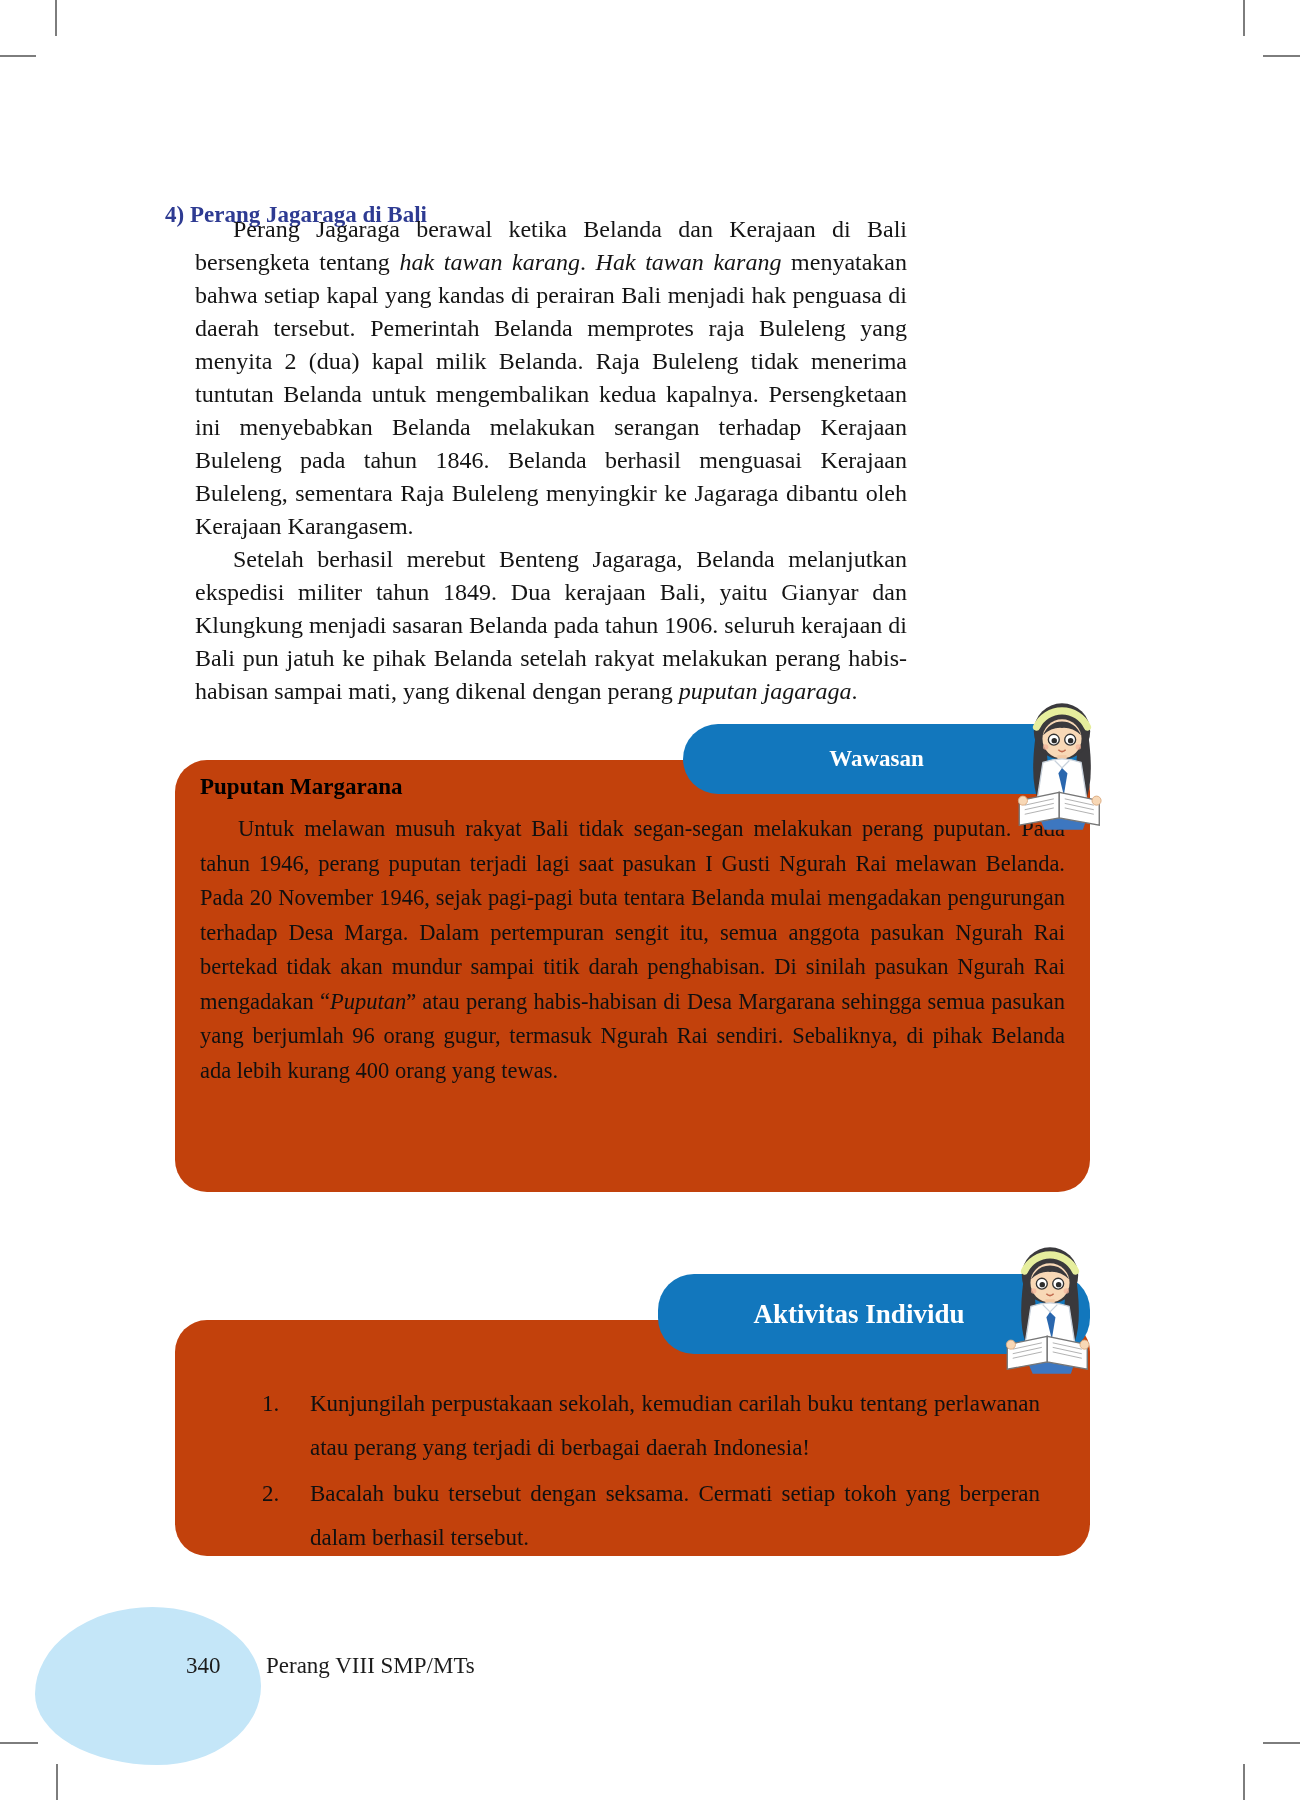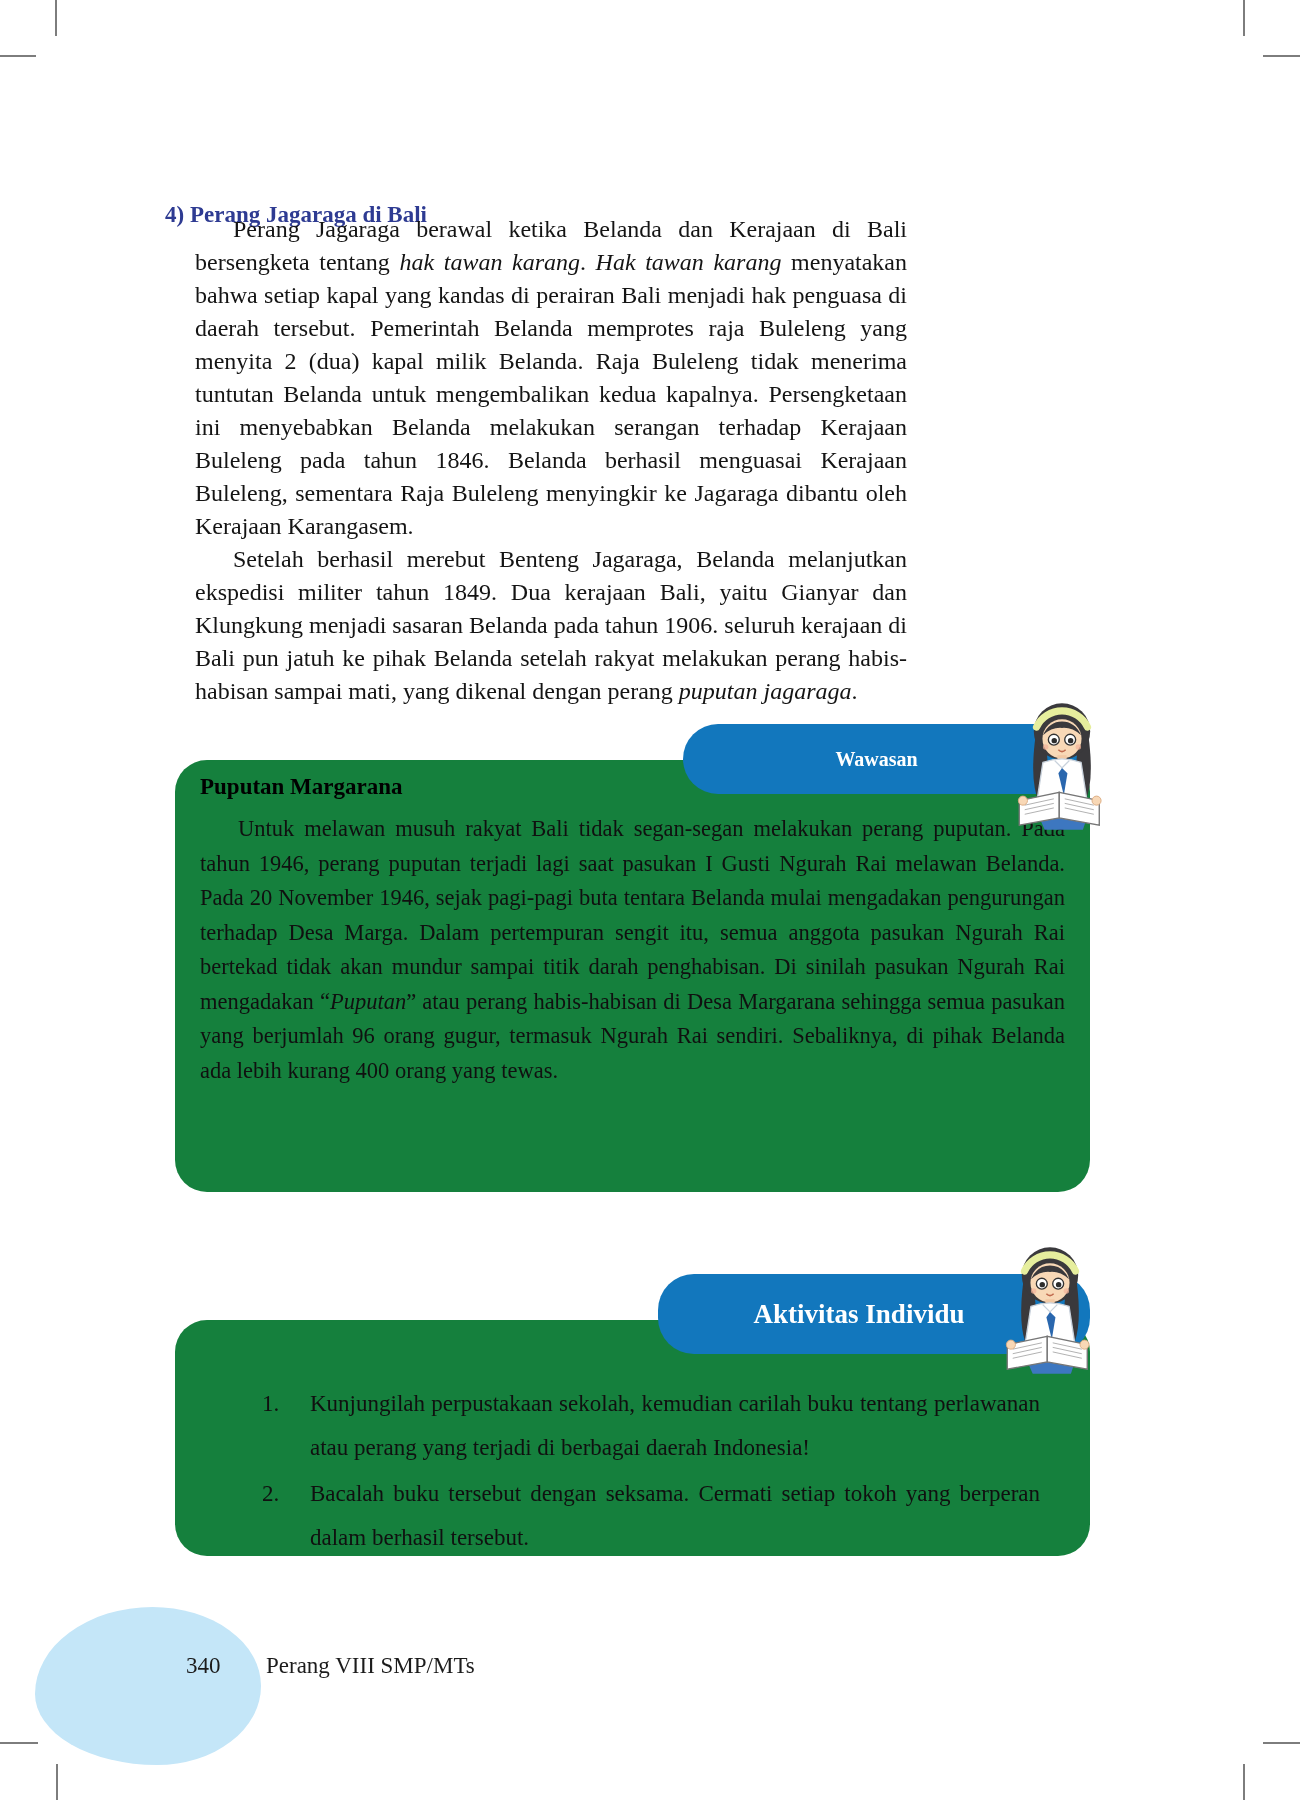--- a/index.html
+++ b/index.html
@@ -17,28 +17,28 @@
   .mark.br-h { left:1263px;top:1742px;  width:37px; height:2px;  }
   .mark.br-v { left:1243px;top:1764px;  width:2px;  height:36px; }
 
   .heading { position:absolute; left:165px; top:183px; font-size:23px; font-weight:bold; color:#2e3b92; }
 
   .bodytext { position:absolute; left:195px; top:213px; width:712px;
     font-size:24px; line-height:33px; text-align:justify; }
   .bodytext p { margin:0; text-indent:38px; }
   .it { font-style:italic; }
 
-  .panel { position:absolute; background:#15803d; border-radius:32px; z-index:1; }
+  .panel { position:absolute; background:#c2410c; border-radius:32px; z-index:1; }
   .panel.wawasan-box   { left:175px; top:760px;  width:915px; height:432px; }
   .panel.aktivitas-box { left:175px; top:1320px; width:915px; height:236px; }
 
   .tab { position:absolute; background:#1277bd; border-radius:36px; color:#ffffff;
     font-weight:bold; display:flex; align-items:center; justify-content:center;
     box-sizing:border-box; z-index:2; }
-  .tab.wawasan-tab { left:683px; top:724px;  width:407px; height:70px; font-size:20px; padding-right:20px; }
+  .tab.wawasan-tab { left:683px; top:724px;  width:407px; height:70px; font-size:23px; padding-right:20px; }
   .tab.akt-tab     { left:658px; top:1274px; width:432px; height:80px; font-size:27px; padding-right:30px; }
 
   .mascot { position:absolute; width:100px; height:142px; z-index:3; }
   .mascot.m1 { left:1012px; top:696px;  }
   .mascot.m2 { left:1000px; top:1240px; }
 
   .wbox-title { margin:14px 25px 0 25px; font-size:23px; font-weight:bold; color:#000000; }
   .wbox-para  { margin:12px 25px 0 25px; font-size:22.5px; line-height:34.5px;
     text-align:justify; text-indent:38px; color:#101010; }
 

